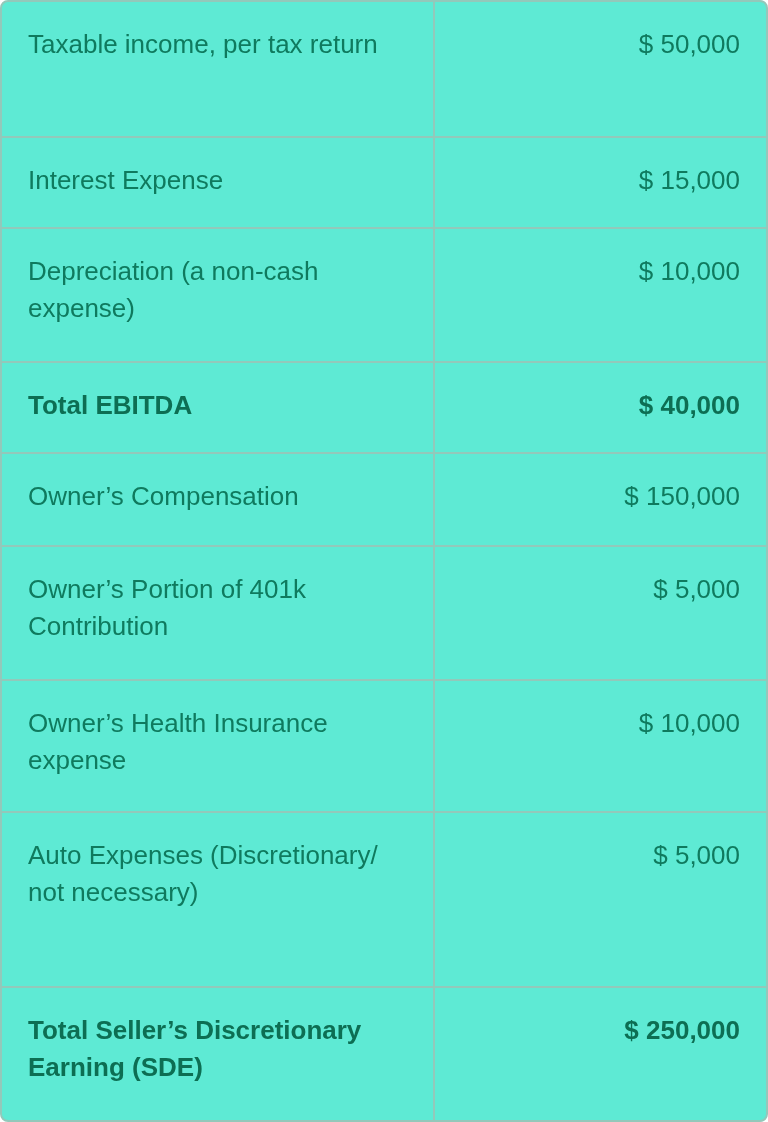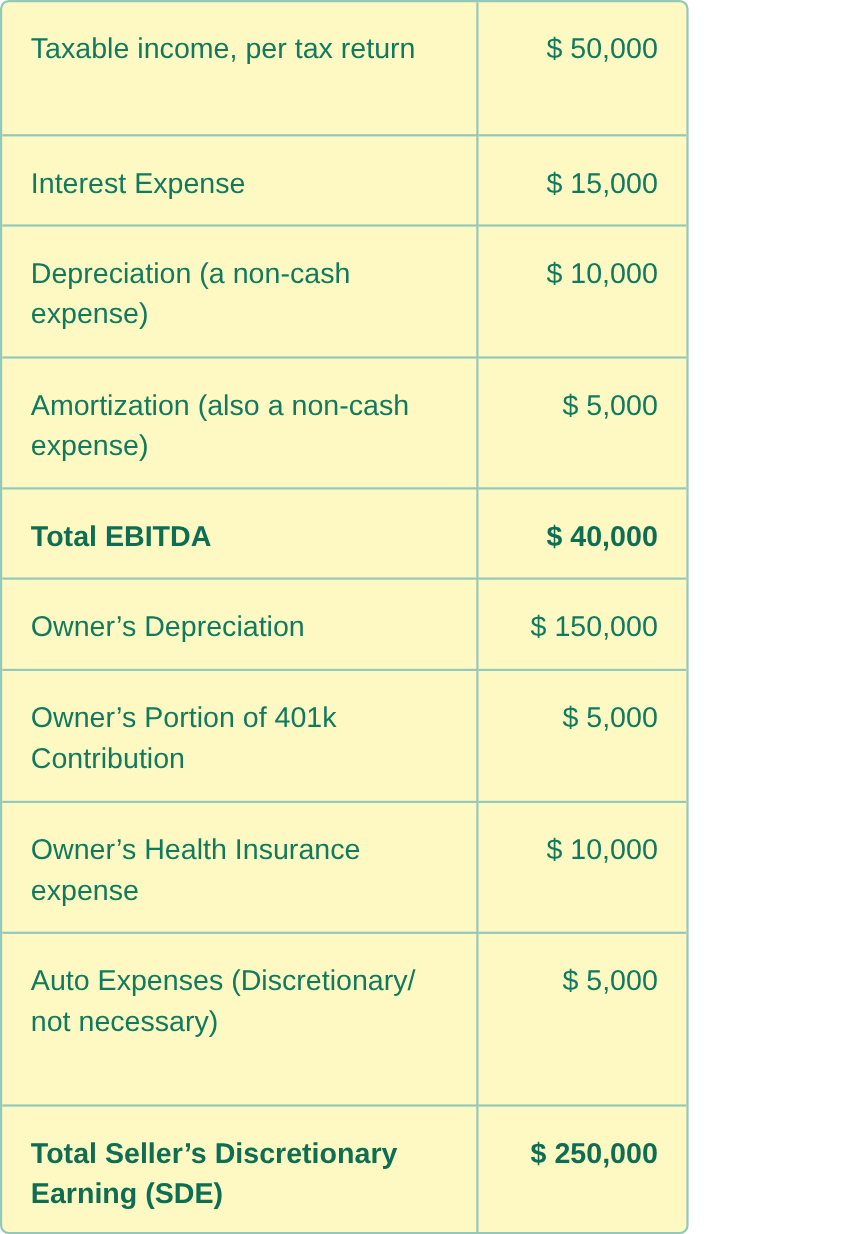--- a/index.html
+++ b/index.html
@@ -1,23 +1,23 @@
 <!DOCTYPE html>
 <html><head>
 <meta charset="utf-8">
 <style>
   html, body { margin: 0; padding: 0; background: #ffffff; }
   body { width: 768px; height: 1122px; overflow: hidden; }
   .table-wrap {
     position: absolute; left: 0; top: 0;
-    width: 626px; height: 1122px;
+    width: 768px; height: 1122px;
     box-sizing: border-box;
     border: 2px solid #93c8ba;
     border-radius: 8px;
-    background: #fef9c3;
+    background: #5eead4;
     overflow: hidden;
   }
   table {
     width: 100%; height: 100%;
     border-collapse: collapse;
     table-layout: fixed;
     font-family: "Liberation Sans", sans-serif;
     color: #0f7a5e;
   }
   td {
@@ -46,30 +46,26 @@
         <td class="value" style="white-space:pre">$ 50,000</td>
       </tr>
       <tr style="height:82px">
         <td class="label">Interest Expense</td>
         <td class="value" style="white-space:pre"> $ 15,000</td>
       </tr>
       <tr style="height:120px">
         <td class="label">Depreciation (a non-cash expense)</td>
         <td class="value" style="white-space:pre">$ 10,000</td>
       </tr>
-      <tr style="height:119px">
-        <td class="label">Amortization (also a non-cash expense)</td>
-        <td class="value" style="white-space:pre">$ 5,000</td>
-      </tr>
       <tr class="total" style="height:82px">
         <td class="label">Total EBITDA</td>
         <td class="value" style="white-space:pre">$ 40,000</td>
       </tr>
       <tr style="height:83px">
-        <td class="label">Owner’s Depreciation</td>
+        <td class="label">Owner’s Compensation</td>
         <td class="value" style="white-space:pre">$ 150,000</td>
       </tr>
       <tr style="height:120px">
         <td class="label">Owner’s Portion of 401k Contribution</td>
         <td class="value" style="white-space:pre">$ 5,000</td>
       </tr>
       <tr style="height:119px">
         <td class="label">Owner’s Health Insurance expense</td>
         <td class="value" style="white-space:pre">$ 10,000</td>
       </tr>

